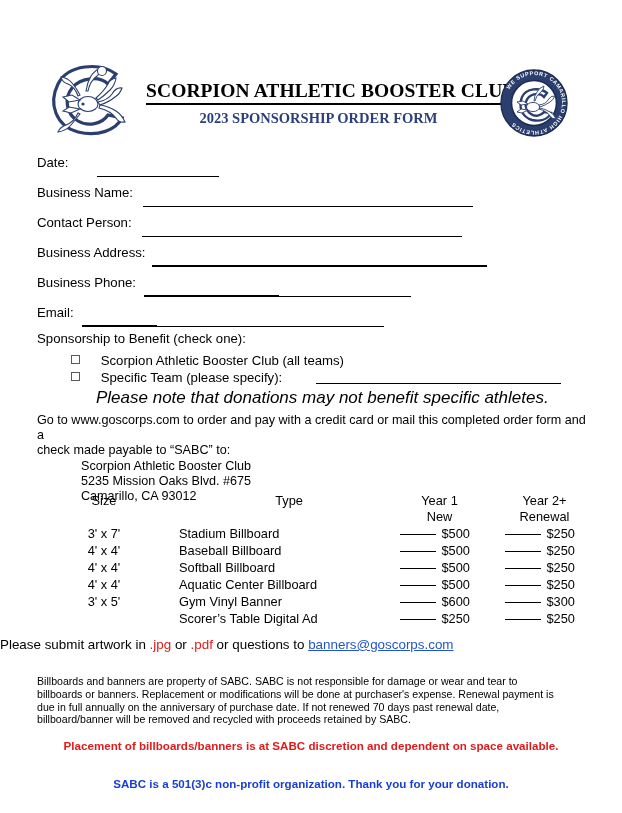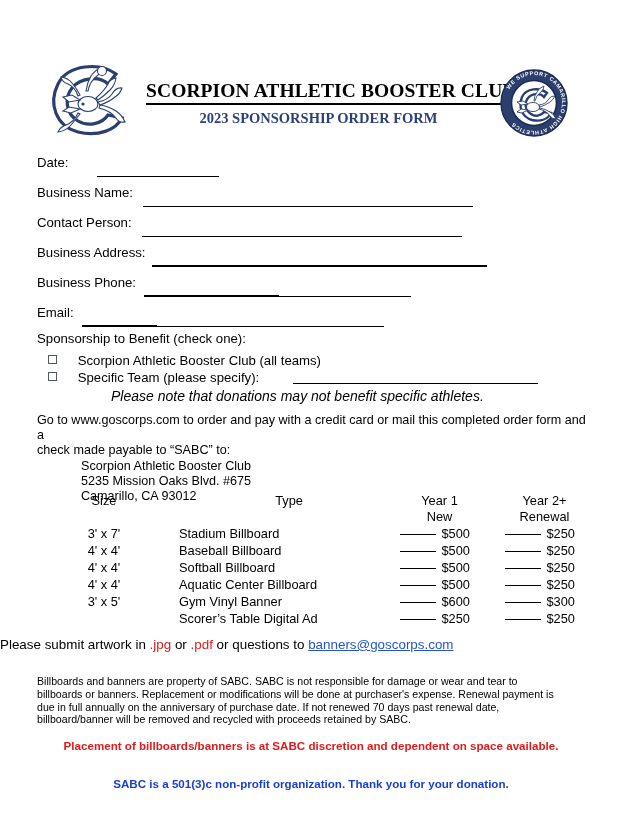--- a/index.html
+++ b/index.html
@@ -104,21 +104,21 @@
     left: 37px;
     top: 331px;
     width: 548px;
     font-size: 13.2px;
   }
   .benefit-head {
     margin-bottom: 6px;
   }
   .check-row {
     position: relative;
-    margin-left: 11px;
+    margin-left: 34px;
     height: 17px;
     white-space: nowrap;
   }
   .checkbox {
     display: inline-block;
     width: 7px;
     height: 7px;
     border: 1px solid #555a5e;
     vertical-align: middle;
     position: relative;
@@ -129,24 +129,24 @@
     vertical-align: middle;
   }
   .specify-rule {
     position: absolute;
     left: 245px;
     bottom: 2px;
     width: 245px;
     border-bottom: 1px solid #000000;
   }
   .note-italic {
-    margin-left: 74px;
+    margin-left: 59px;
     margin-top: 2px;
     font-style: italic;
-    font-size: 14px;
+    font-size: 17px;
   }
 
   
   .payment {
     position: absolute;
     left: 37px;
     top: 413px;
     width: 552px;
     font-size: 12.6px;
     line-height: 15px;

